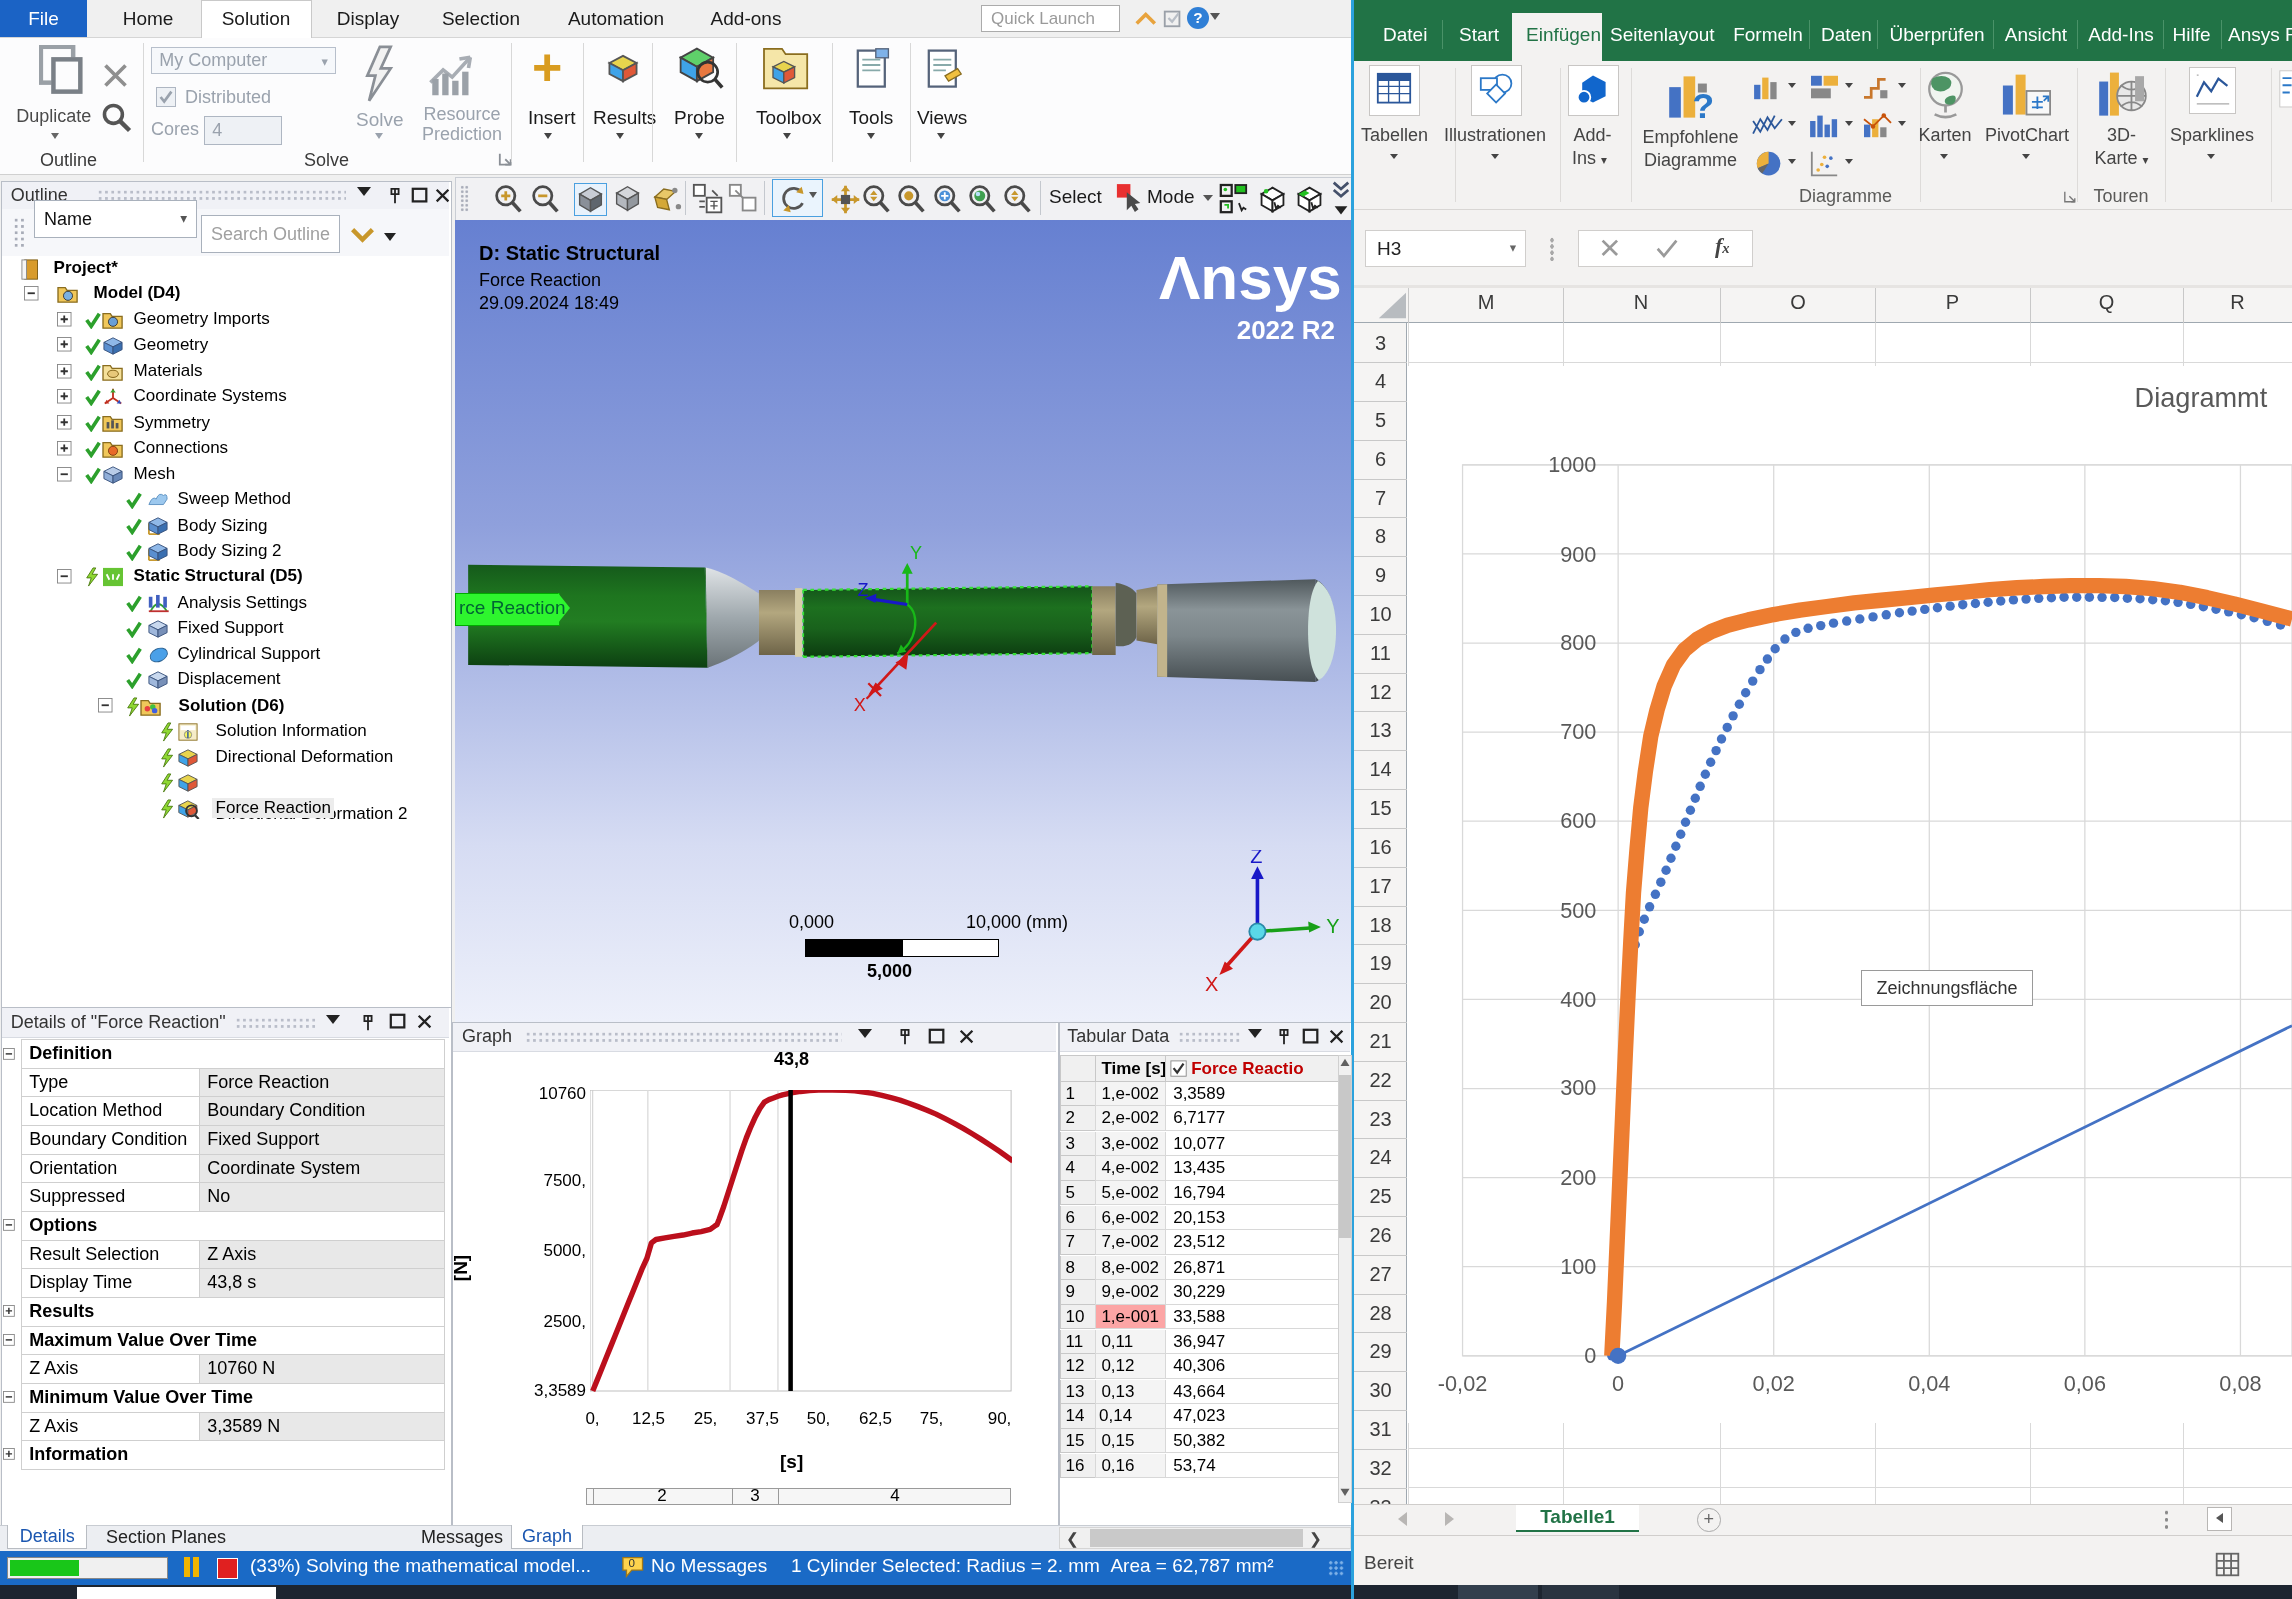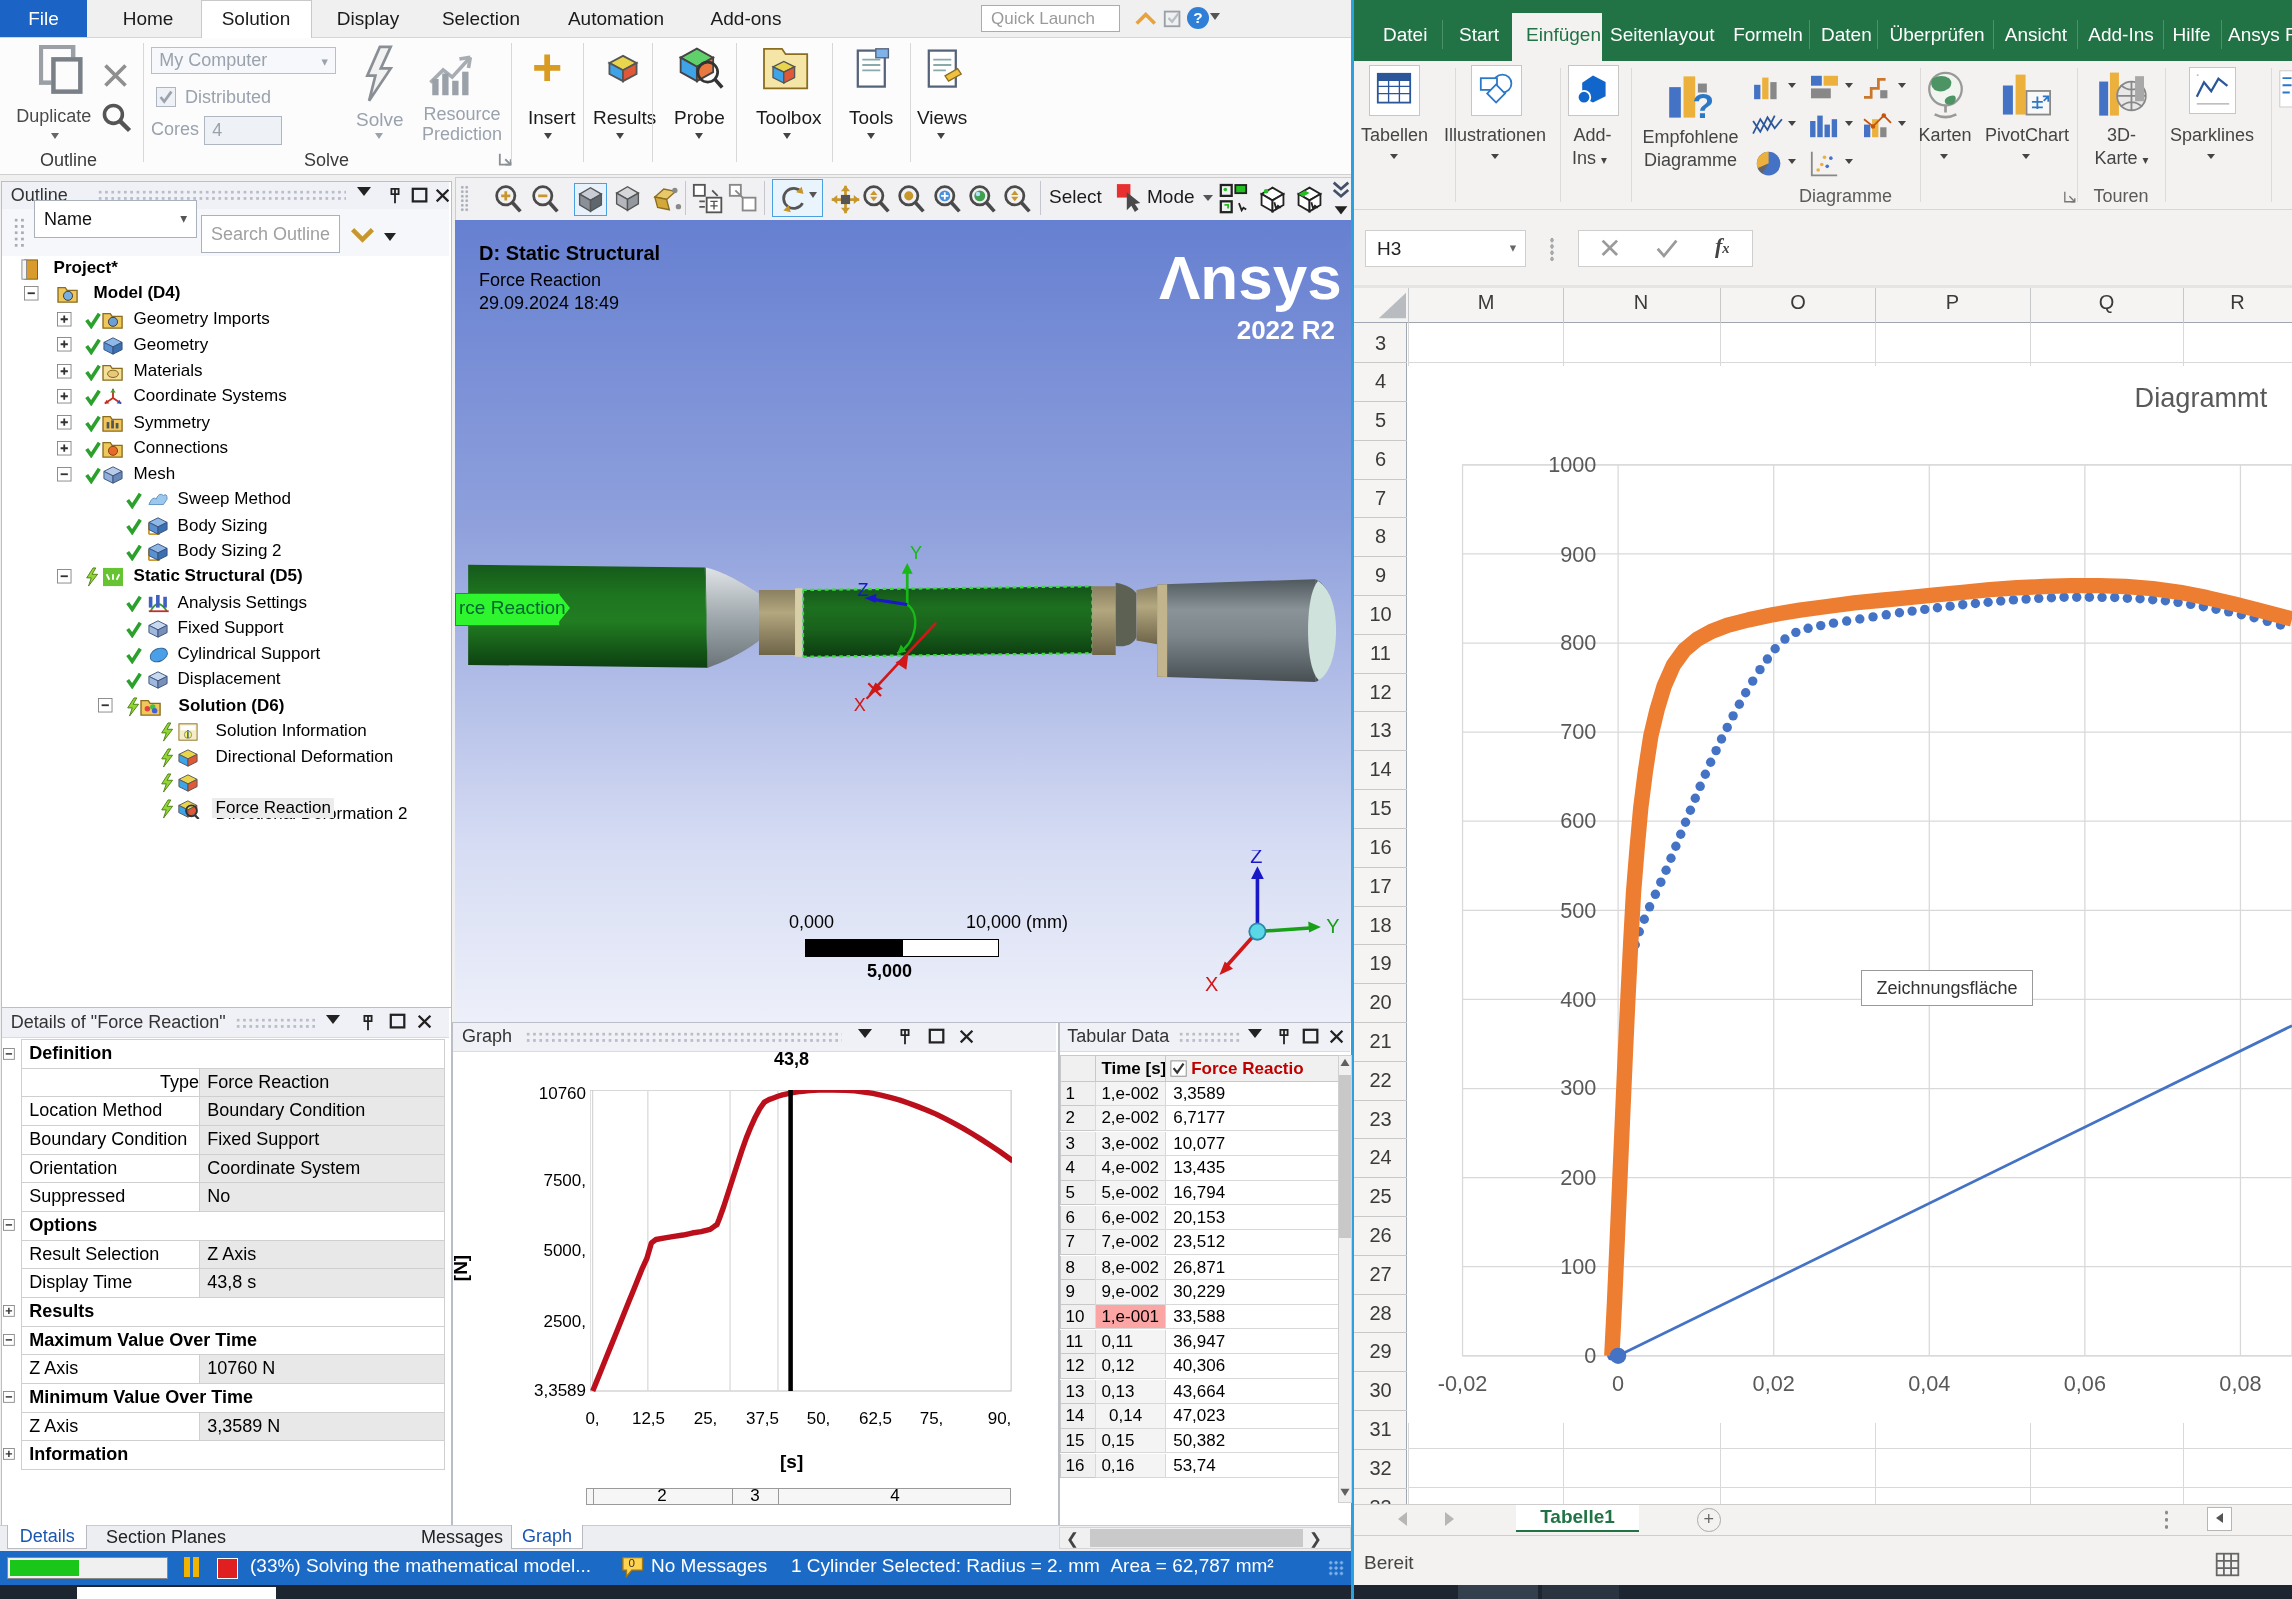--- a/index.html
+++ b/index.html
@@ -749,21 +749,21 @@
         <path d="M3 3 L16 16 M16 3 L3 16" stroke="#222" stroke-width="2.5"></path>
       </svg>
 </div>
 <div class="abs" style="left:2.7px;top:1048px;">
       <svg width="12.7" height="12.7" viewBox="0 0 14 14">
         <rect x="0.5" y="0.5" width="12" height="12" fill="#fff" stroke="#888"></rect>
         <path d="M3 6.5 h7" stroke="#333" stroke-width="1.6"></path>
       </svg>
     </div>
 <div class="abs" style="left:21px;top:1040px;width:424px;height:29px;background:#fff;border:0.9px solid #cfcfcf;border-top:none;box-sizing:border-box;font-size:18px;font-weight:bold;color:#000;line-height:27px;padding-left:7.2px;">Definition</div>
-<div class="abs" style="left:21px;top:1069px;width:179px;height:28px;background:#fff;border:0.9px solid #cfcfcf;border-top:none;box-sizing:border-box;font-size:18px;color:#000;line-height:26px;padding-left:7.2px;white-space:nowrap;text-align:right;">Type</div>
+<div class="abs" style="left:21px;top:1069px;width:179px;height:28px;background:#fff;border:0.9px solid #cfcfcf;border-top:none;box-sizing:border-box;font-size:18px;color:#000;line-height:26px;padding-left:7.2px;white-space:nowrap;">Type</div>
 <div class="abs" style="left:200px;top:1069px;width:245px;height:28px;background:#e8e8e8;border:0.9px solid #cfcfcf;border-top:none;border-left:none;box-sizing:border-box;font-size:18px;color:#000;line-height:26px;padding-left:7.2px;white-space:nowrap;">Force Reaction</div>
 <div class="abs" style="left:21px;top:1097px;width:179px;height:29px;background:#fff;border:0.9px solid #cfcfcf;border-top:none;box-sizing:border-box;font-size:18px;color:#000;line-height:27px;padding-left:7.2px;white-space:nowrap;">Location Method</div>
 <div class="abs" style="left:200px;top:1097px;width:245px;height:29px;background:#e8e8e8;border:0.9px solid #cfcfcf;border-top:none;border-left:none;box-sizing:border-box;font-size:18px;color:#000;line-height:27px;padding-left:7.2px;white-space:nowrap;">Boundary Condition</div>
 <div class="abs" style="left:21px;top:1126px;width:179px;height:29px;background:#fff;border:0.9px solid #cfcfcf;border-top:none;box-sizing:border-box;font-size:18px;color:#000;line-height:27px;padding-left:7.2px;white-space:nowrap;">Boundary Condition</div>
 <div class="abs" style="left:200px;top:1126px;width:245px;height:29px;background:#e8e8e8;border:0.9px solid #cfcfcf;border-top:none;border-left:none;box-sizing:border-box;font-size:18px;color:#000;line-height:27px;padding-left:7.2px;white-space:nowrap;">Fixed Support</div>
 <div class="abs" style="left:21px;top:1155px;width:179px;height:28px;background:#fff;border:0.9px solid #cfcfcf;border-top:none;box-sizing:border-box;font-size:18px;color:#000;line-height:26px;padding-left:7.2px;white-space:nowrap;">Orientation</div>
 <div class="abs" style="left:200px;top:1155px;width:245px;height:28px;background:#e8e8e8;border:0.9px solid #cfcfcf;border-top:none;border-left:none;box-sizing:border-box;font-size:18px;color:#000;line-height:26px;padding-left:7.2px;white-space:nowrap;">Coordinate System</div>
 <div class="abs" style="left:21px;top:1183px;width:179px;height:29px;background:#fff;border:0.9px solid #cfcfcf;border-top:none;box-sizing:border-box;font-size:18px;color:#000;line-height:27px;padding-left:7.2px;white-space:nowrap;">Suppressed</div>
 <div class="abs" style="left:200px;top:1183px;width:245px;height:29px;background:#e8e8e8;border:0.9px solid #cfcfcf;border-top:none;border-left:none;box-sizing:border-box;font-size:18px;color:#000;line-height:27px;padding-left:7.2px;white-space:nowrap;">No</div>
 <div class="abs" style="left:2.7px;top:1219px;">
@@ -907,21 +907,21 @@
 <div class="abs" style="left:1060px;top:1330px;width:36px;height:24.4px;background:#f0f0f0;border:0.9px solid #c8c8c8;border-top:none;box-sizing:border-box;font-size:17px;color:#000;line-height:23.5px;padding-left:4.5px;">11</div>
 <div class="abs" style="left:1095px;top:1330px;width:71px;height:24.4px;background:#f4f4f4;border:0.9px solid #d8d8d8;border-top:none;box-sizing:border-box;font-size:17px;color:#000;line-height:23.5px;padding-left:5.4px;">0,11</div>
 <div class="abs" style="left:1165px;top:1330px;width:174px;height:24.4px;background:#fff;border:0.9px solid #d8d8d8;border-top:none;box-sizing:border-box;font-size:17px;color:#000;line-height:23.5px;padding-left:7.2px;">36,947</div>
 <div class="abs" style="left:1060px;top:1354px;width:36px;height:25px;background:#f0f0f0;border:0.9px solid #c8c8c8;border-top:none;box-sizing:border-box;font-size:17px;color:#000;line-height:24.4px;padding-left:4.5px;">12</div>
 <div class="abs" style="left:1095px;top:1354px;width:71px;height:25px;background:#f4f4f4;border:0.9px solid #d8d8d8;border-top:none;box-sizing:border-box;font-size:17px;color:#000;line-height:24.4px;padding-left:5.4px;">0,12</div>
 <div class="abs" style="left:1165px;top:1354px;width:174px;height:25px;background:#fff;border:0.9px solid #d8d8d8;border-top:none;box-sizing:border-box;font-size:17px;color:#000;line-height:24.4px;padding-left:7.2px;">40,306</div>
 <div class="abs" style="left:1060px;top:1380px;width:36px;height:24.4px;background:#f0f0f0;border:0.9px solid #c8c8c8;border-top:none;box-sizing:border-box;font-size:17px;color:#000;line-height:23.5px;padding-left:4.5px;">13</div>
 <div class="abs" style="left:1095px;top:1380px;width:71px;height:24.4px;background:#f4f4f4;border:0.9px solid #d8d8d8;border-top:none;box-sizing:border-box;font-size:17px;color:#000;line-height:23.5px;padding-left:5.4px;">0,13</div>
 <div class="abs" style="left:1165px;top:1380px;width:174px;height:24.4px;background:#fff;border:0.9px solid #d8d8d8;border-top:none;box-sizing:border-box;font-size:17px;color:#000;line-height:23.5px;padding-left:7.2px;">43,664</div>
 <div class="abs" style="left:1060px;top:1404px;width:36px;height:25px;background:#f0f0f0;border:0.9px solid #c8c8c8;border-top:none;box-sizing:border-box;font-size:17px;color:#000;line-height:24.4px;padding-left:4.5px;">14</div>
-<div class="abs" style="left:1095px;top:1404px;width:71px;height:25px;background:#f4f4f4;border:0.9px solid #d8d8d8;border-top:none;box-sizing:border-box;font-size:17px;color:#000;line-height:24.4px;padding-left:13px;">0,14</div>
+<div class="abs" style="left:1095px;top:1404px;width:71px;height:25px;background:#f4f4f4;border:0.9px solid #d8d8d8;border-top:none;box-sizing:border-box;font-size:17px;color:#000;line-height:24.4px;padding-left:3px;">0,14</div>
 <div class="abs" style="left:1165px;top:1404px;width:174px;height:25px;background:#fff;border:0.9px solid #d8d8d8;border-top:none;box-sizing:border-box;font-size:17px;color:#000;line-height:24.4px;padding-left:7.2px;">47,023</div>
 <div class="abs" style="left:1060px;top:1429px;width:36px;height:24.4px;background:#f0f0f0;border:0.9px solid #c8c8c8;border-top:none;box-sizing:border-box;font-size:17px;color:#000;line-height:23.5px;padding-left:4.5px;">15</div>
 <div class="abs" style="left:1095px;top:1429px;width:71px;height:24.4px;background:#f4f4f4;border:0.9px solid #d8d8d8;border-top:none;box-sizing:border-box;font-size:17px;color:#000;line-height:23.5px;padding-left:5.4px;">0,15</div>
 <div class="abs" style="left:1165px;top:1429px;width:174px;height:24.4px;background:#fff;border:0.9px solid #d8d8d8;border-top:none;box-sizing:border-box;font-size:17px;color:#000;line-height:23.5px;padding-left:7.2px;">50,382</div>
 <div class="abs" style="left:1060px;top:1454px;width:36px;height:24.4px;background:#f0f0f0;border:0.9px solid #c8c8c8;border-top:none;box-sizing:border-box;font-size:17px;color:#000;line-height:23.5px;padding-left:4.5px;">16</div>
 <div class="abs" style="left:1095px;top:1454px;width:71px;height:24.4px;background:#f4f4f4;border:0.9px solid #d8d8d8;border-top:none;box-sizing:border-box;font-size:17px;color:#000;line-height:23.5px;padding-left:5.4px;">0,16</div>
 <div class="abs" style="left:1165px;top:1454px;width:174px;height:24.4px;background:#fff;border:0.9px solid #d8d8d8;border-top:none;box-sizing:border-box;font-size:17px;color:#000;line-height:23.5px;padding-left:7.2px;">53,74</div>
 <div class="abs" style="left:1338px;top:1055px;width:13.6px;height:448px;background:#f0f0f0;border:0.9px solid #d0d0d0;box-sizing:border-box;"></div>
 <div class="abs" style="left:1340px;top:1057px;width:10px;height:14.5px;">
       <svg width="10" height="12.7" viewBox="0 0 11 14">

